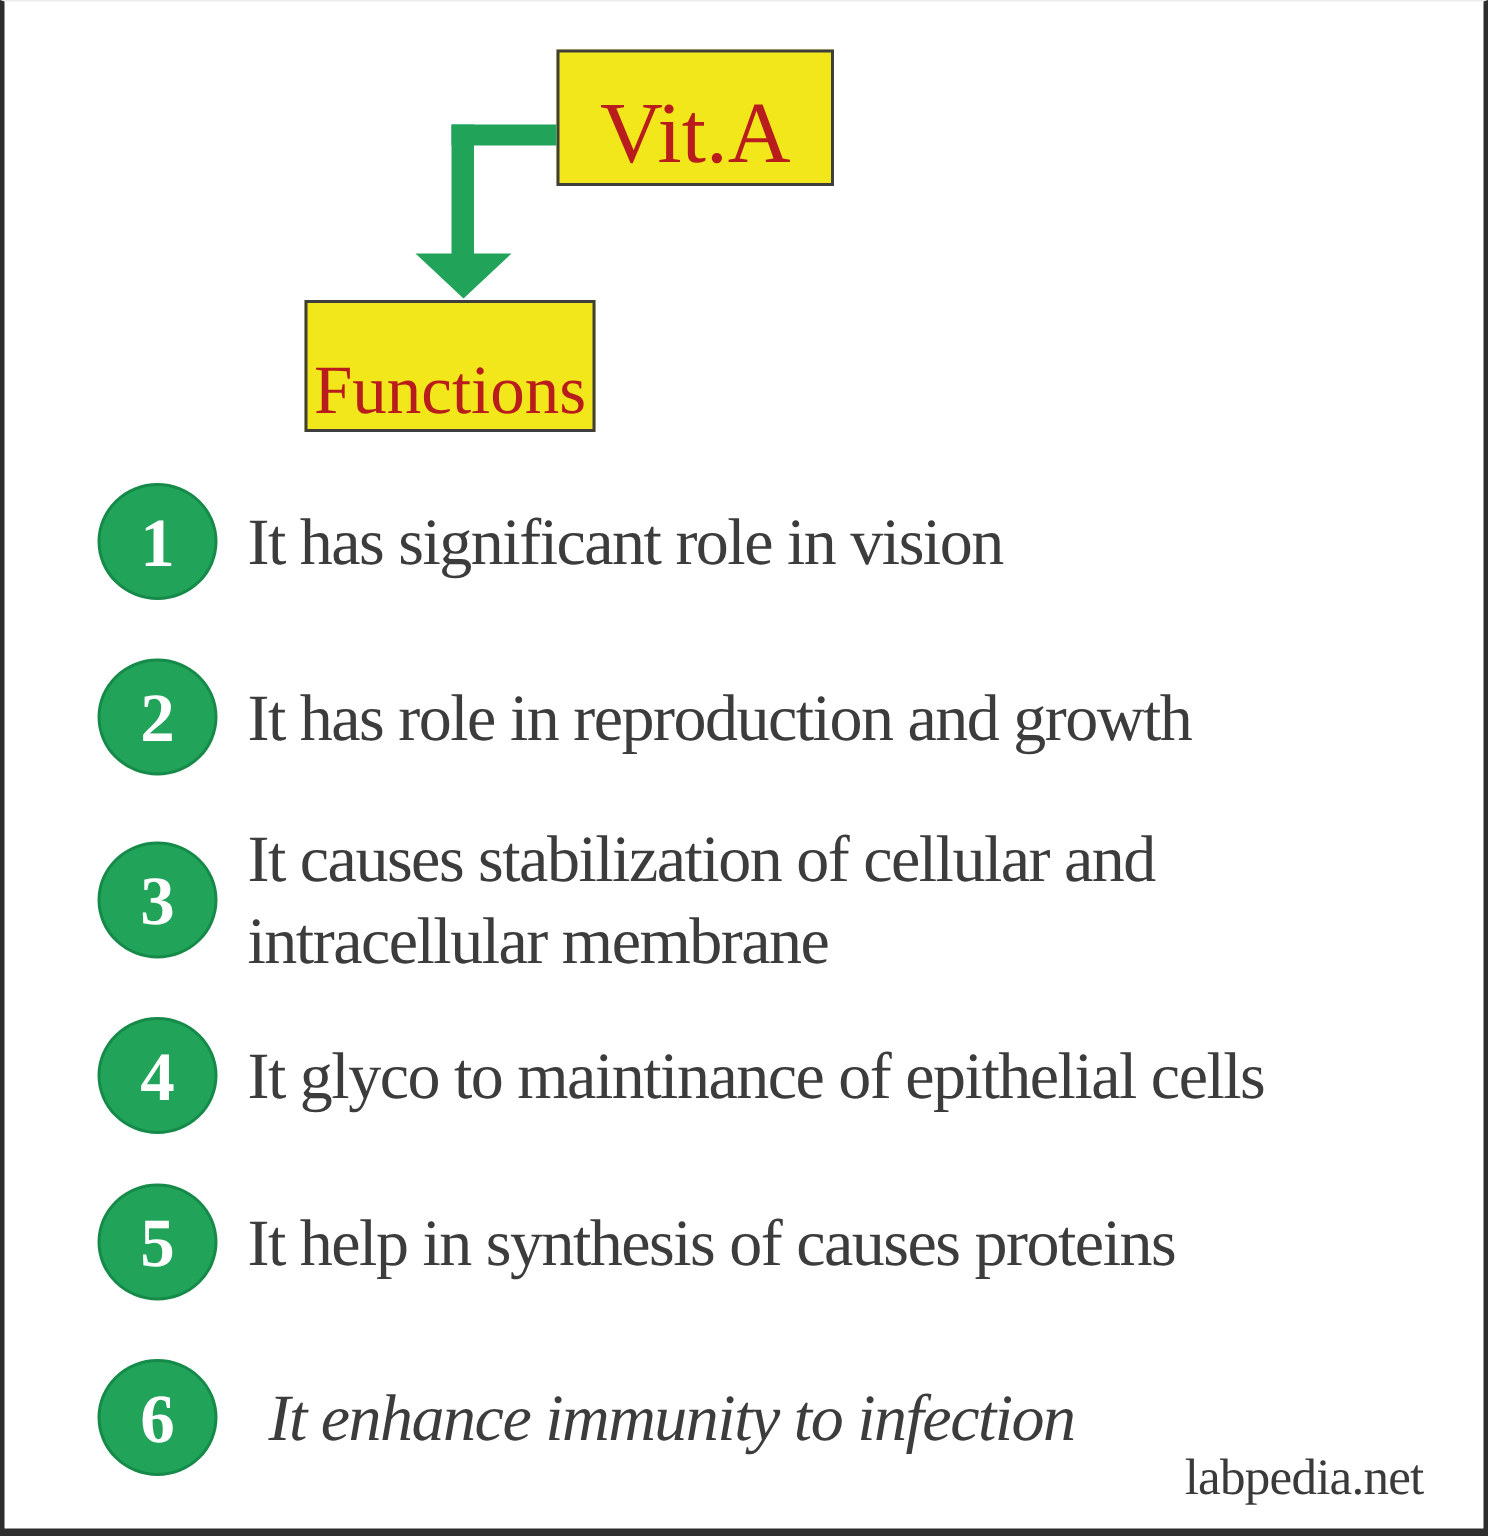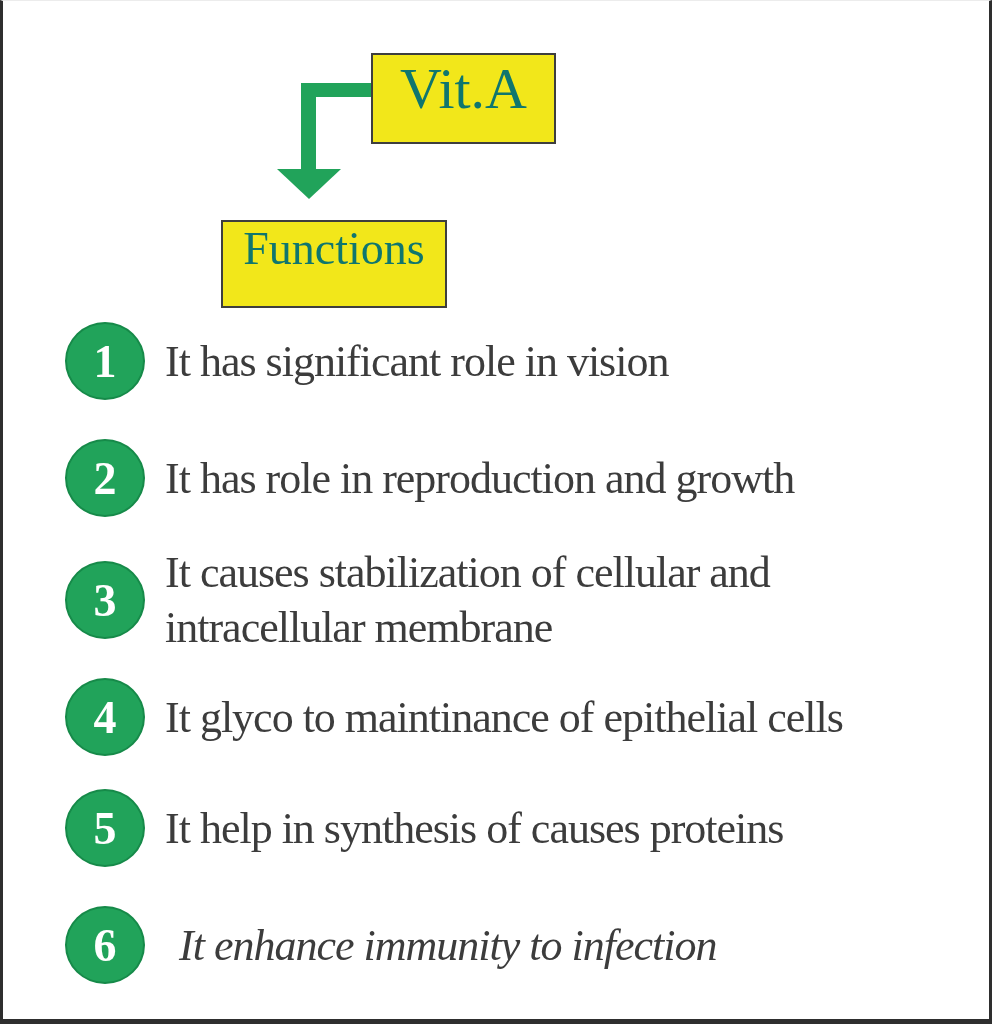--- a/index.html
+++ b/index.html
@@ -24,33 +24,32 @@
     border-bottom: 5px solid var(--border_dark);
     border-top: 1px solid #ececec;
   }
 
   
   .ybox {
     position: absolute;
     background: var(--yellow);
     border: 2px solid var(--box_border);
     display: flex;
-    align-items: flex-start;
+    align-items: flex-end;
     justify-content: center;
-    color: #0f766e;
-    margin-top: 20px;
+    color: #b91c1c;
   }
   #vita-box {
     left: 368px; top: 32px;
     width: 185px; height: 91px;
     font-size: 58px;
   }
   #functions-box {
-    left: 218px; top: 199px;
-    width: 226px; height: 88px;
+    left: 200px; top: 199px;
+    width: 194px; height: 88px;
     font-size: 46px;
   }
 
   
   .arrow-part { position: absolute; background: var(--green); }
   #arrow-h { left: 298px; top: 82px; width: 70px; height: 14px; }
   #arrow-v { left: 298px; top: 82px; width: 15px; height: 90px; }
   #arrow-head {
     position: absolute;
     left: 274px; top: 168px;
@@ -160,14 +159,15 @@
     <div class="item-text">It help in synthesis of causes proteins</div>
   </div>
 
   <div class="row" id="row-6">
     <div class="num-circle">
       <span>6</span>
     </div>
     <div class="item-text">It enhance immunity to infection</div>
   </div>
 
+  <div id="watermark">labpedia.net</div>
 
 </div>
 
 </body></html>

